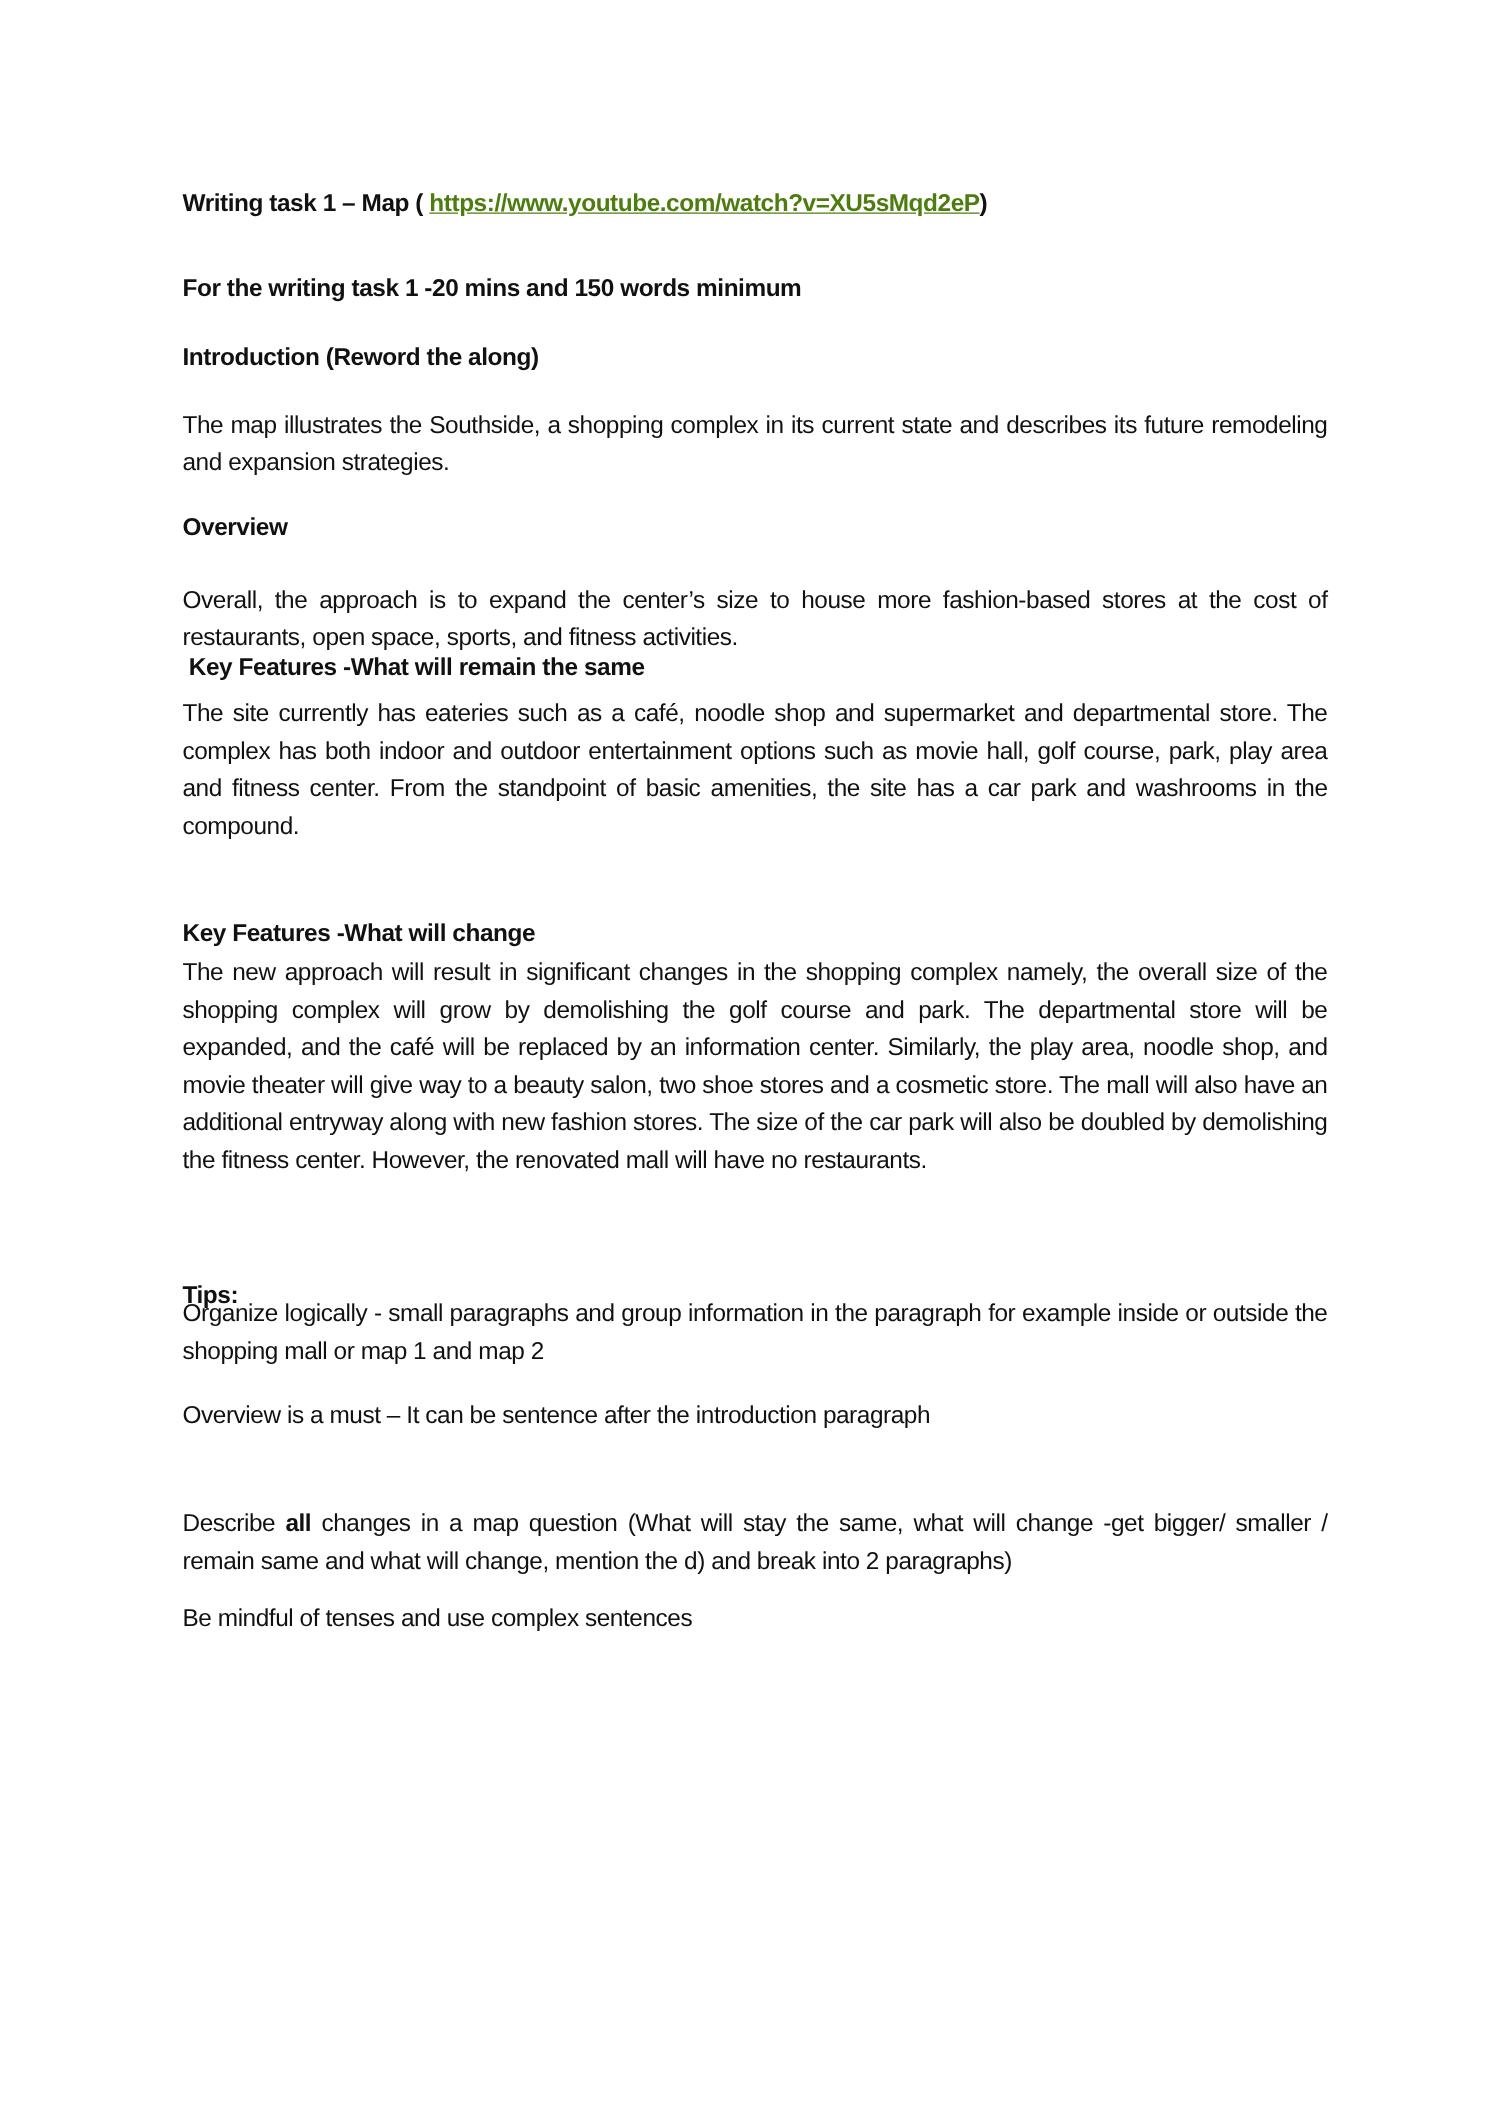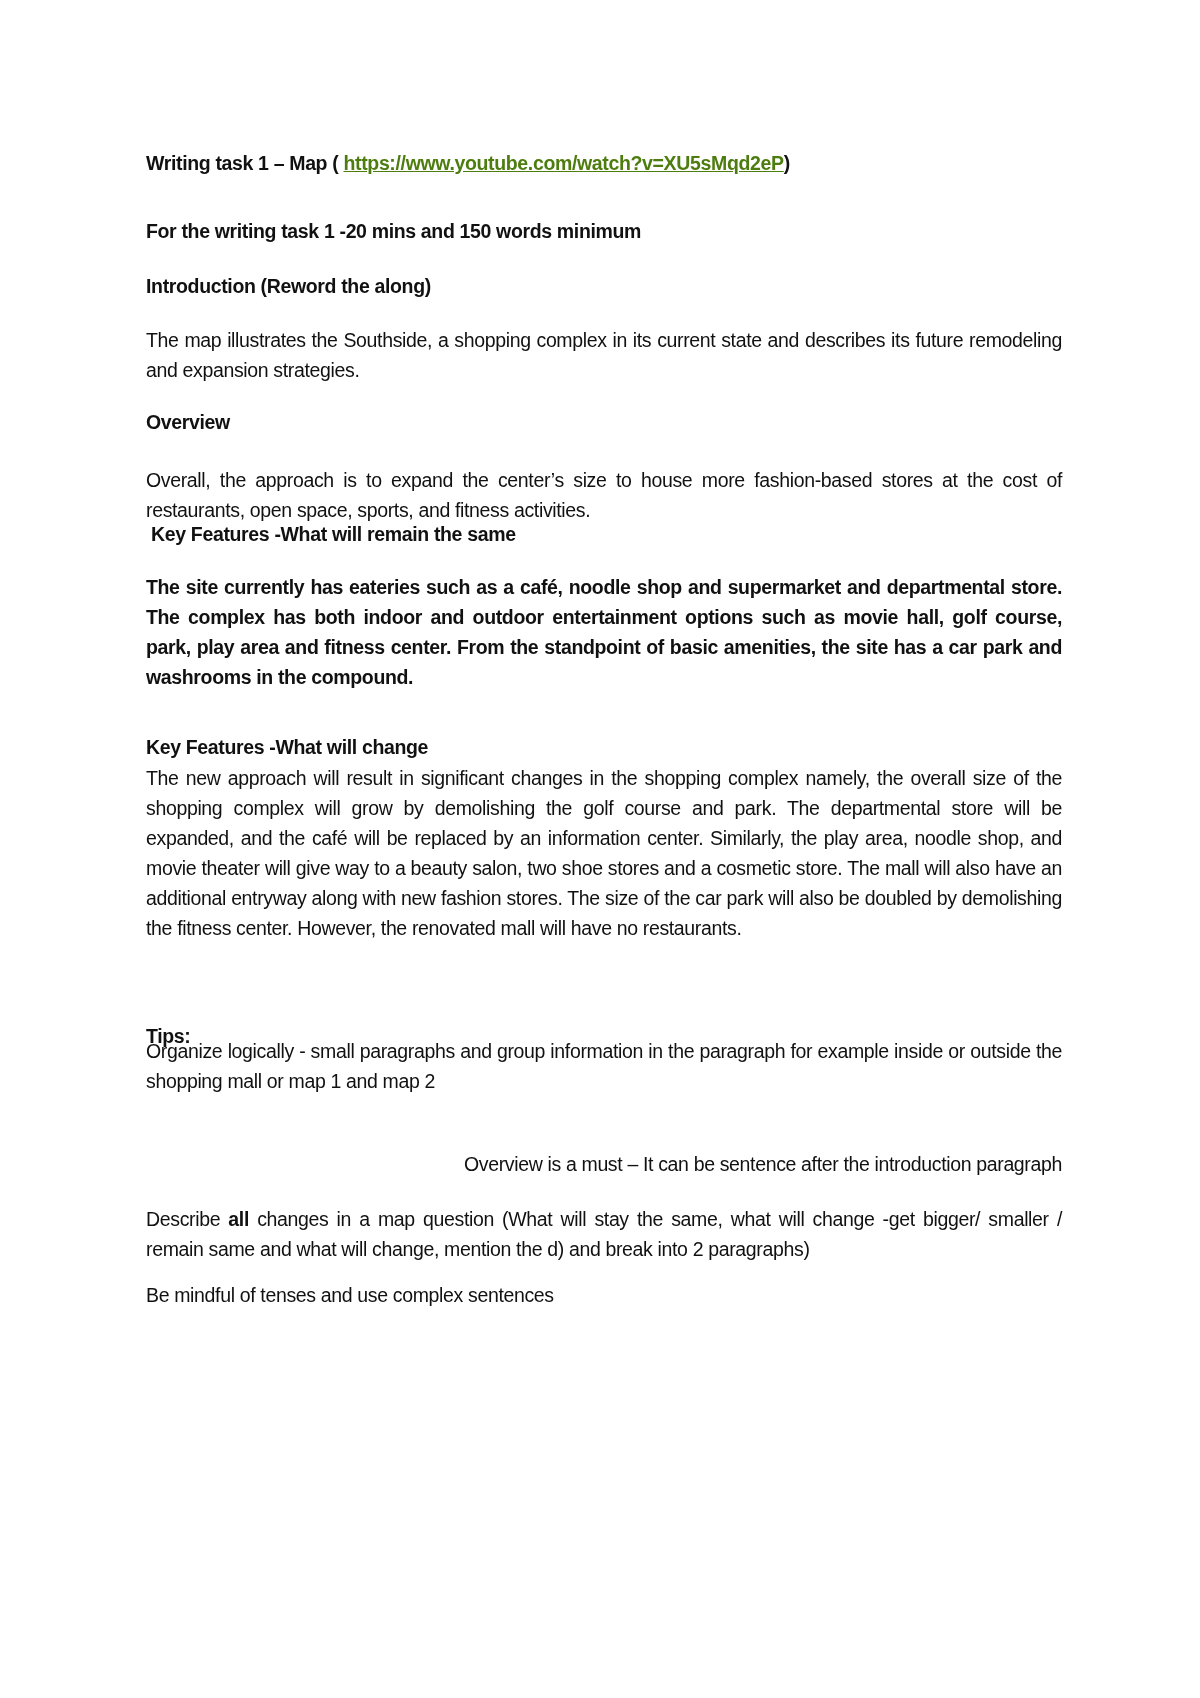--- a/index.html
+++ b/index.html
@@ -50,29 +50,29 @@
 
   <p class="block bold" style="top:123px;">Introduction (Reword the along)</p>
 
   <p class="block justify" style="top:177px;">The map illustrates the Southside, a shopping complex in its current state and describes its future remodeling and expansion strategies.</p>
 
   <p class="block bold" style="top:259px;">Overview</p>
   <p class="block justify" style="top:286px;margin-top:31px;">Overall, the approach is to expand the center’s size to house more fashion-based stores at the cost of restaurants, open space, sports, and fitness activities.</p>
 
   <p class="block bold" style="top:371px; white-space:pre;"> Key Features -What will remain the same</p>
 
-  <p class="block justify" style="top:424px;font-weight:bold;">The site currently has eateries such as a café, noodle shop and supermarket and departmental store. The complex has both indoor and outdoor entertainment options such as movie hall, golf course, park, play area and fitness center. From the standpoint of basic amenities, the site has a car park and washrooms in the compound.</p>
+  <p class="block justify" style="top:408px;">The site currently has eateries such as a café, noodle shop and supermarket and departmental store. The complex has both indoor and outdoor entertainment options such as movie hall, golf course, park, play area and fitness center. From the standpoint of basic amenities, the site has a car park and washrooms in the compound.</p>
 
   <p class="block bold" style="top:584px;">Key Features -What will change</p>
 
   <p class="block justify" style="top:615px;">The new approach will result in significant changes in the shopping complex namely, the overall size of the shopping complex will grow by demolishing the golf course and park. The departmental store will be expanded, and the café will be replaced by an information center. Similarly, the play area, noodle shop, and movie theater will give way to a beauty salon, two shoe stores and a cosmetic store. The mall will also have an additional entryway along with new fashion stores. The size of the car park will also be doubled by demolishing the fitness center. However, the renovated mall will have no restaurants.</p>
 
   <p class="block bold" style="top:833px;margin-top:40px;">Tips:</p>
 
   <p class="block justify" style="top:888px;">Organize logically - small paragraphs and group information in the paragraph for example inside or outside the shopping mall or map 1 and map 2</p>
 
-  <p class="block" style="top:1001px;text-align:right;">Overview is a must – It can be sentence after the introduction paragraph</p>
+  <p class="block" style="top:969px;">Overview is a must – It can be sentence after the introduction paragraph</p>
 
   <p class="block justify" style="top:1056px;"><span>Describe </span><span class="em-all">all</span><span> changes in a map question (What will stay the same, what will change -get bigger/ smaller / remain same and what will change, mention the d) and break into 2 paragraphs)</span></p>
 
   <p class="block" style="top:1132px;">Be mindful of tenses and use complex sentences</p>
 
 </div>
 
 </body></html>

